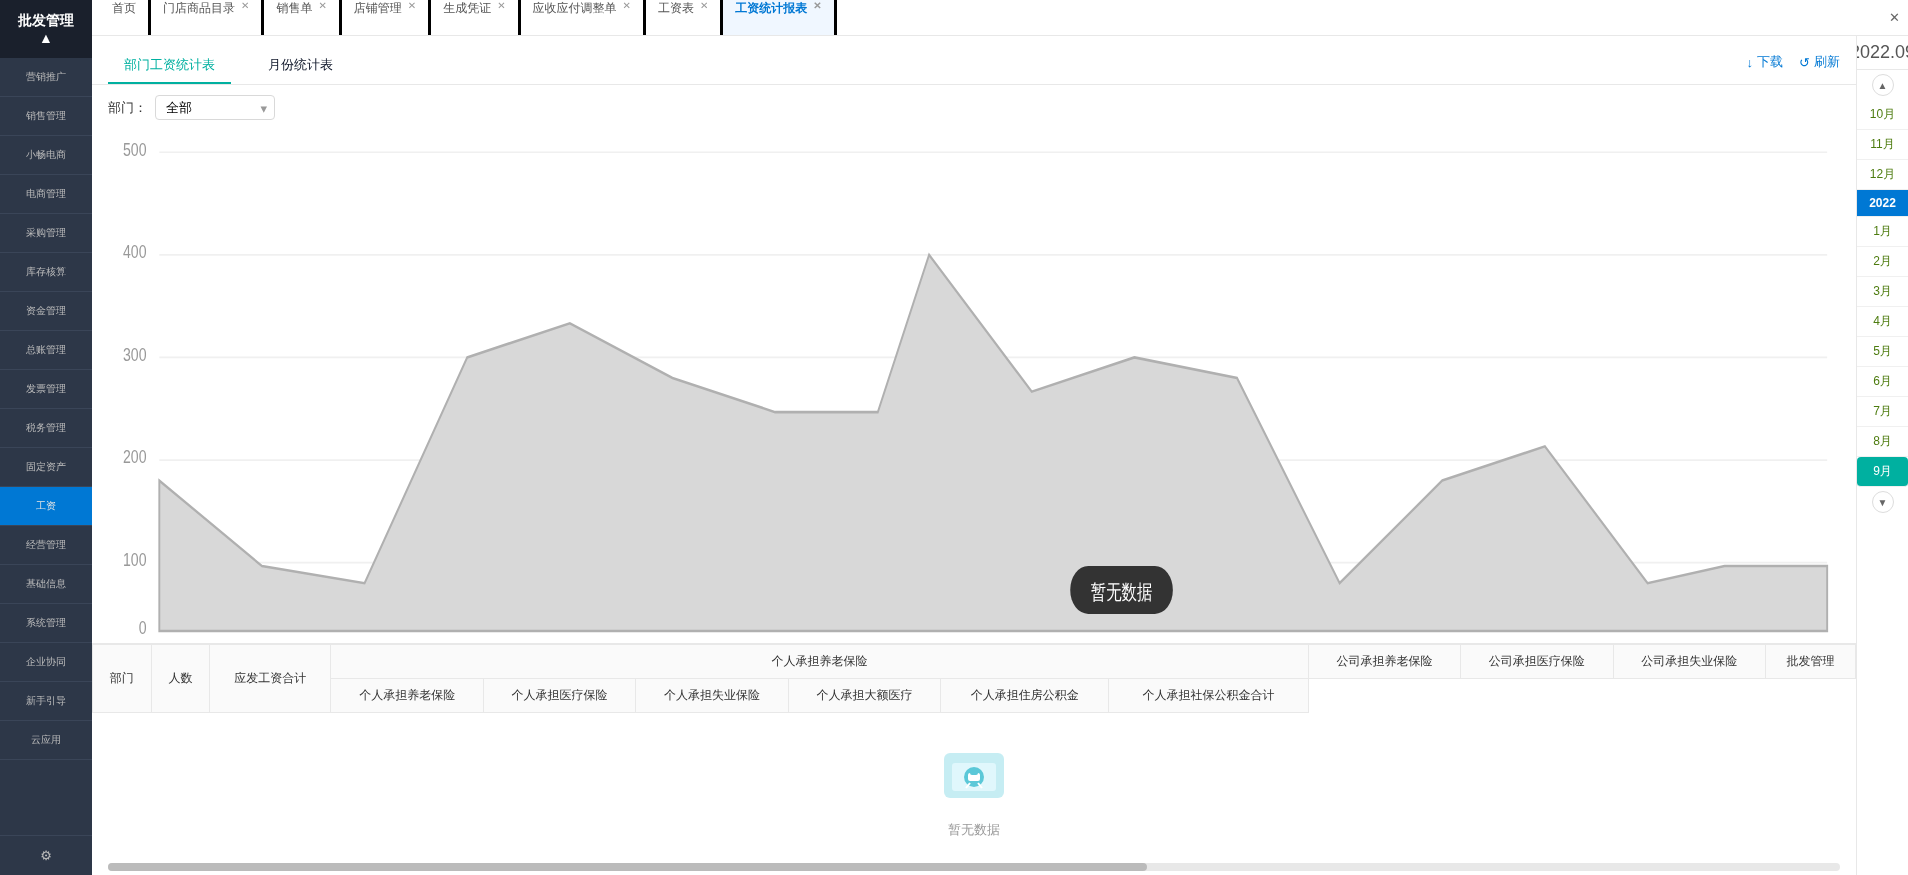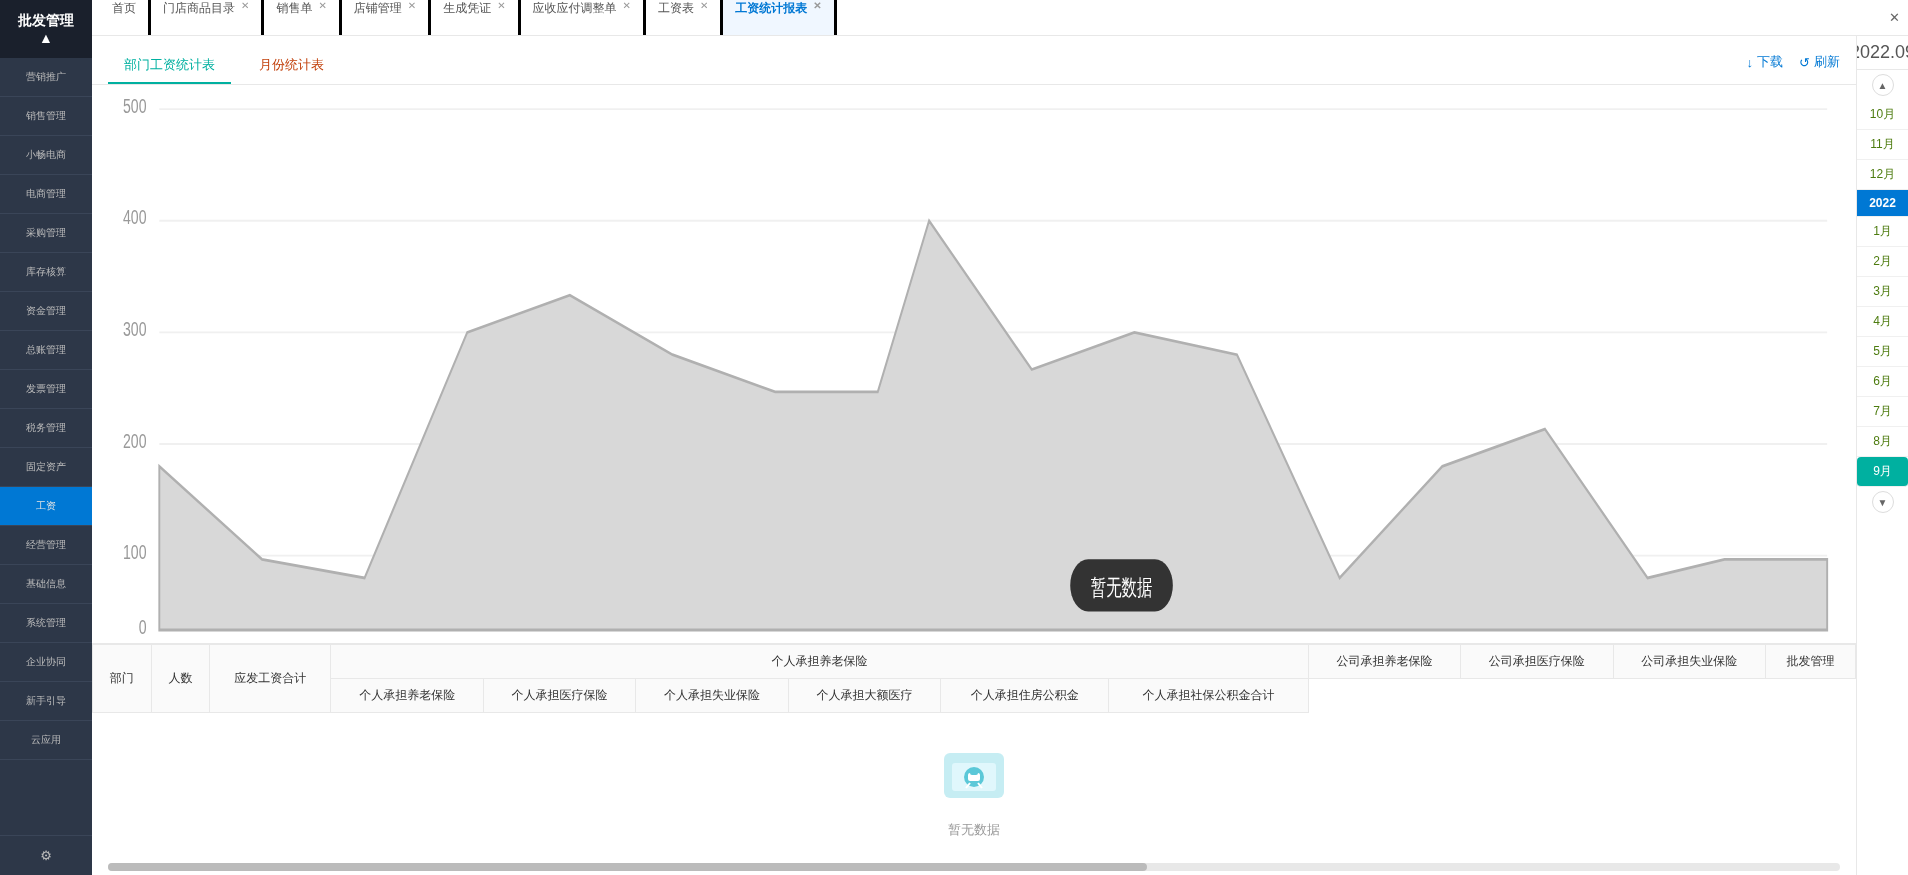--- a/index.html
+++ b/index.html
@@ -94,29 +94,29 @@
       display: flex;
       flex-direction: column;
       overflow: hidden;
     }
 
     
     .sub-tabs {
       display: flex;
       padding: 12px 16px 0;
       border-bottom: 1px solid #e8e8e8;
-      gap: 12px;
+      gap: 21px;
       flex-shrink: 0;
       justify-content: flex-end;
     }
     .sub-tab {
       padding: 8px 16px;
       cursor: pointer;
       font-size: 13px;
-      color: #c2410c;
+      color: #0f172a;
       border-bottom: 2px solid transparent;
     }
     .sub-tab.active { color: #00b0a0; border-bottom: 2px solid #00b0a0; }
 
     
     .toolbar {
       display: flex;
       align-items: center;
       justify-content: space-between;
       padding: 10px 16px;
@@ -397,20 +397,30 @@
             <span>↓</span>
             <span>下载</span>
           </span>
           <span style="color:#0078d4; cursor:pointer; font-size:13px; display:flex; align-items:center; gap:4px;">
             <span>↺</span>
             <span>刷新</span>
           </span>
         </div>
       </div>
 
+      <div class="toolbar">
+        <div class="toolbar-left">
+          <span class="dept-label">部门：</span>
+          <div class="dept-select-wrapper">
+            <select class="dept-select">
+              <option>全部</option>
+            </select>
+          </div>
+        </div>
+      </div>
 
       <div class="chart-area">
         <svg class="chart-svg" viewBox="0 0 1350 300" preserveAspectRatio="none">
 
           <text x="30" y="15" font-size="11" fill="#999" text-anchor="end">500</text>
           <text x="30" y="75" font-size="11" fill="#999" text-anchor="end">400</text>
           <text x="30" y="135" font-size="11" fill="#999" text-anchor="end">300</text>
           <text x="30" y="195" font-size="11" fill="#999" text-anchor="end">200</text>
           <text x="30" y="255" font-size="11" fill="#999" text-anchor="end">100</text>
           <text x="30" y="295" font-size="11" fill="#999" text-anchor="end">0</text>

